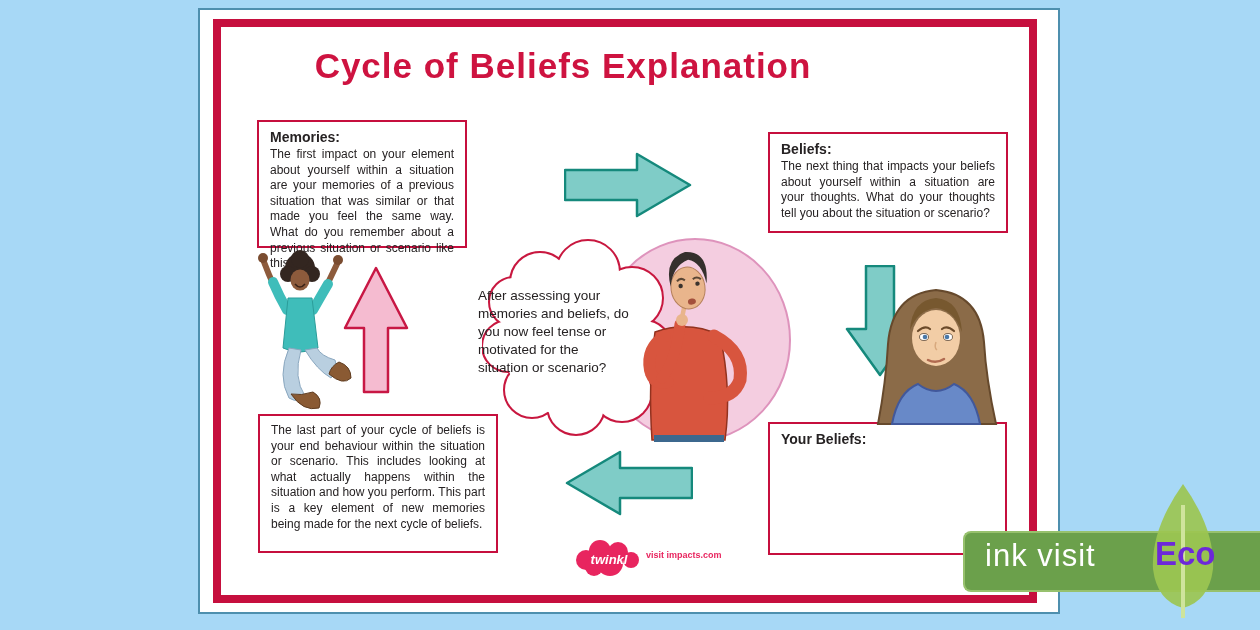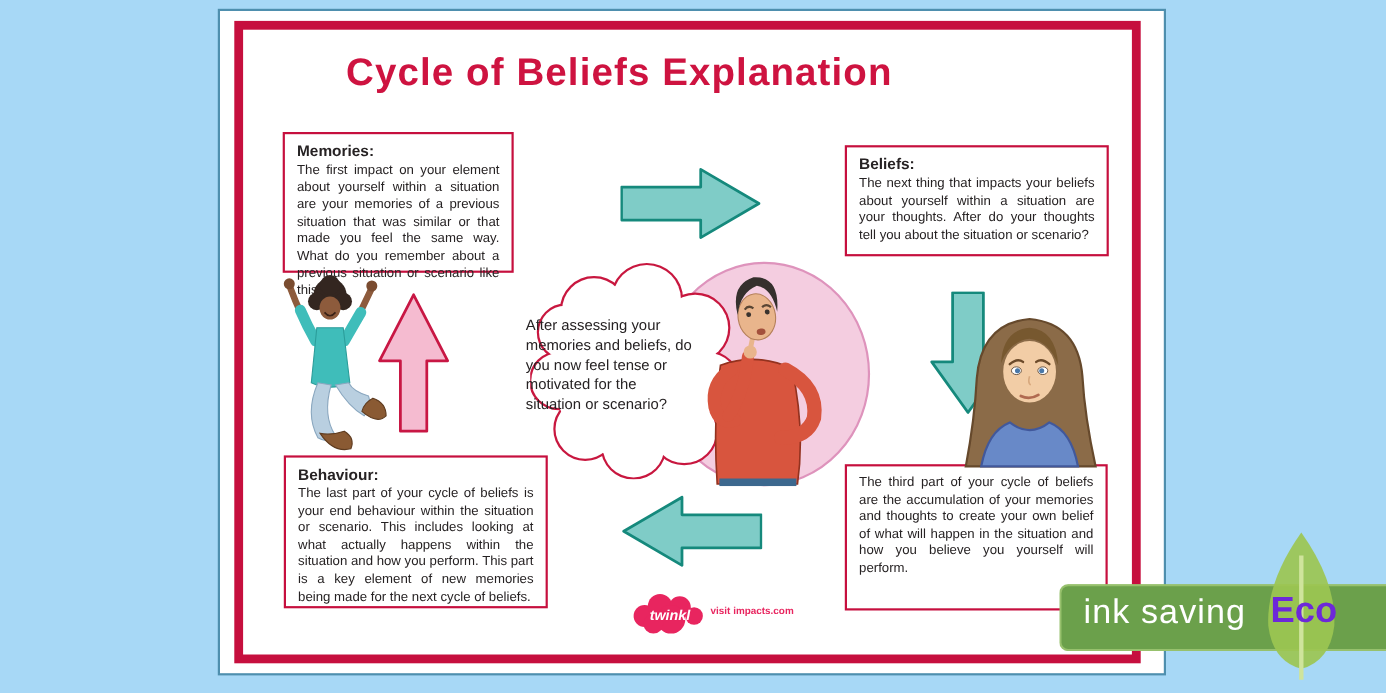--- a/index.html
+++ b/index.html
@@ -40,28 +40,27 @@
   <div class="frame"></div>
 
   <div class="title">Cycle of Beliefs Explanation</div>
 
   <div class="tbox box-memories">
     <h3>Memories:</h3>
     <p>The first impact on your element about yourself within a situation are your memories of a previous situation that was similar or that made you feel the same way. What do you remember about a previous situation or scenario like this?</p>
   </div>
   <div class="tbox box-thoughts">
     <h3>Beliefs:</h3>
-    <p>The next thing that impacts your beliefs about yourself within a situation are your thoughts. After do your thoughts tell you about the situation or scenario?</p>
+    <p>The next thing that impacts your beliefs about yourself within a situation are your thoughts. What do your thoughts tell you about the situation or scenario?</p>
   </div>
   <div class="tbox box-behaviour">
-    <h3>Behaviour:</h3>
     <p>The last part of your cycle of beliefs is your end behaviour within the situation or scenario. This includes looking at what actually happens within the situation and how you perform. This part is a key element of new memories being made for the next cycle of beliefs.</p>
   </div>
   <div class="tbox box-beliefs">
-    <p>The third part of your cycle of beliefs are the accumulation of your memories and thoughts to create your own belief of what will happen in the situation and how you believe you yourself will perform.</p>
+    <h3>Your Beliefs:</h3>
   </div>
 
   <svg class="abs" style="left:564px;top:151px;z-index:2;" width="128" height="68" viewBox="0 0 128 68">
     <polygon points="1,19 73,19 73,3 126,34 73,65 73,49 1,49" fill="#7fccc7" stroke="#15897c" stroke-width="2.5" stroke-linejoin="round"></polygon>
   </svg>
   <svg class="abs" style="left:845px;top:265px;z-index:2;" width="70" height="112" viewBox="0 0 70 112">
     <polygon points="21,1 49,1 49,64 68,64 35,110 2,64 21,64" fill="#7fccc7" stroke="#15897c" stroke-width="2.5" stroke-linejoin="round"></polygon>
   </svg>
   <svg class="abs" style="left:565px;top:449px;z-index:2;" width="128" height="68" viewBox="0 0 128 68">
     <polygon points="127,19 55,19 55,3 2,34 55,65 55,49 127,49" fill="#7fccc7" stroke="#15897c" stroke-width="2.5" stroke-linejoin="round"></polygon>
@@ -166,16 +165,16 @@
     </g>
     <text x="37" y="25" text-anchor="middle" font-family="Liberation Sans, sans-serif" font-size="13" font-weight="700" font-style="italic" fill="#ffffff">twinkl</text>
   </svg>
   <div class="visit">visit impacts.com</div>
 
   <svg class="abs" style="left:1143px;top:481px;z-index:8;" width="80" height="140" viewBox="0 0 80 140">
     <path d="M40,3 Q72,48 70,88 Q66,120 40,127 Q14,120 10,88 Q8,48 40,3 Z" fill="#9cc551" fill-opacity="0.92"></path>
     <line x1="40" y1="24" x2="40" y2="137" stroke="#cfe49c" stroke-width="4"></line>
   </svg>
   <div class="eco-banner"></div>
-  <div class="ink-saving">ink saving</div>
+  <div class="ink-saving">ink visit</div>
   <div class="eco-word">Eco</div>
 
 </div>
 
 </body></html>

